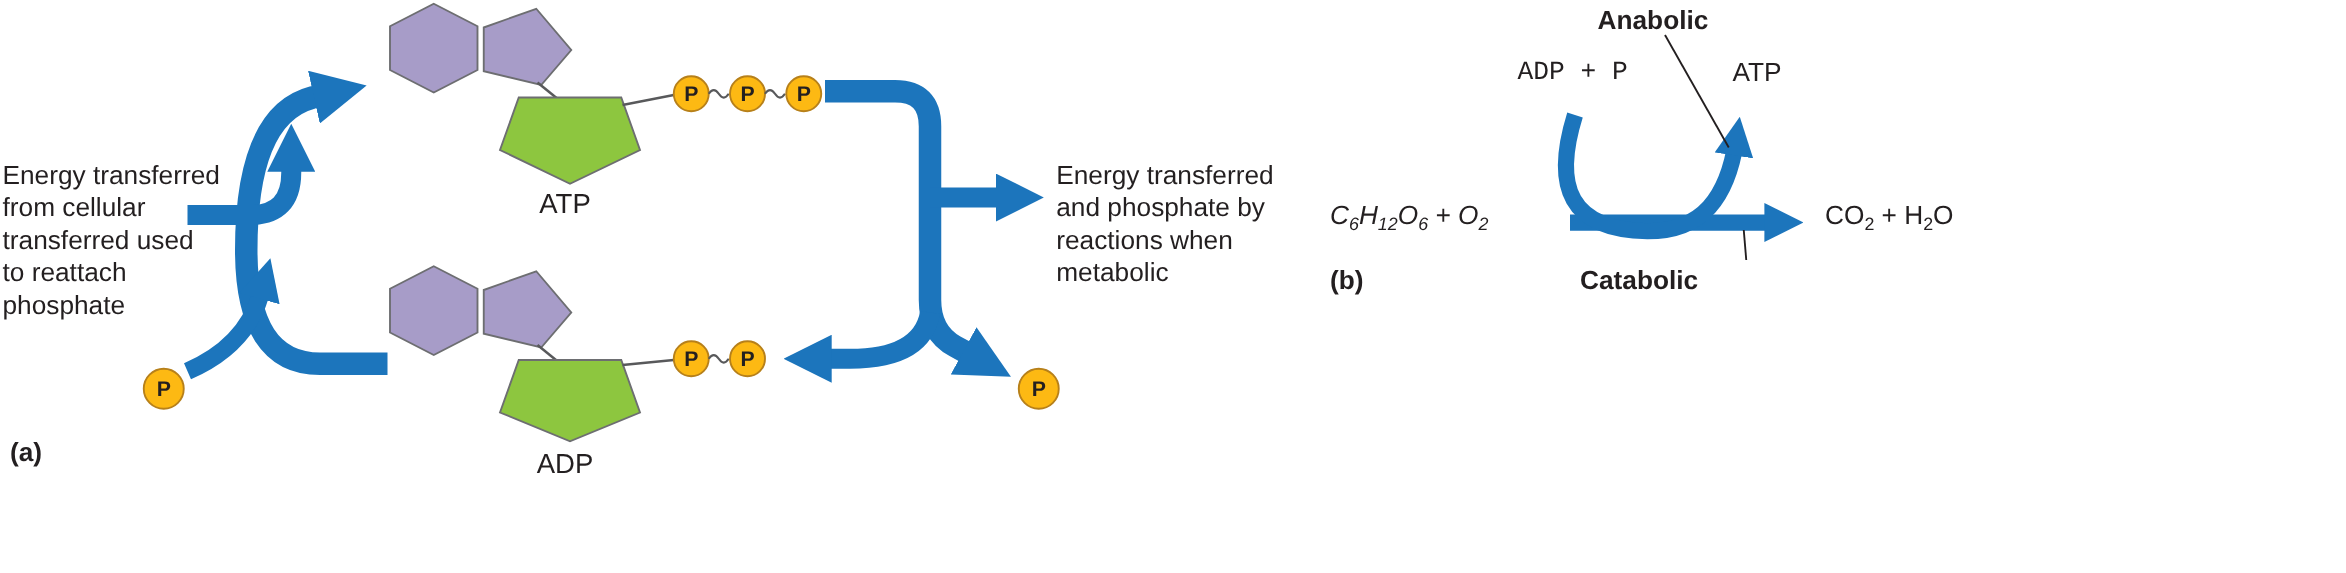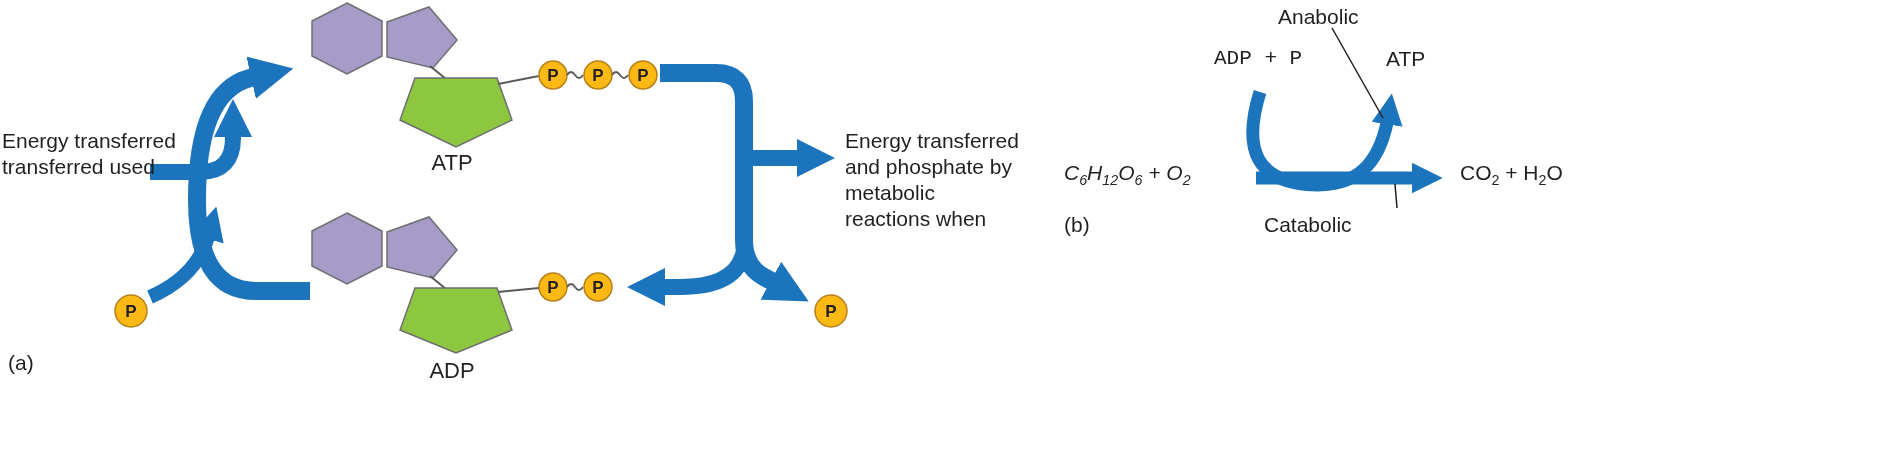--- a/index.html
+++ b/index.html
@@ -1,21 +1,21 @@
 <!DOCTYPE html>
 <html style="--arrow-blue: #1c75bc; --phosphate-fill: #fdb913; --phosphate-stroke: #b7801a; --purple-fill: #a79cc8; --green-fill: #8dc63f; --shape-stroke: #6d6e71; --text: #231f20;"><head>
 <meta charset="utf-8">
 <style>
   * { margin:0; padding:0; box-sizing:border-box; }
   html,body { background:#ffffff; }
   body { font-family:"Liberation Sans","DejaVu Sans",sans-serif; color:var(--text,#231f20); }
   .canvas { position:relative; width:1877px; height:458px; background:#ffffff; overflow:hidden; }
   .layer { position:absolute; left:0; top:0; }
   .txt { position:absolute; font-size:21px; line-height:26px; color:var(--text,#231f20); white-space:nowrap; }
-  .bold { font-weight:normal;text-align:center; }
+  .bold { font-weight:bold;text-align:center; }
   .center { text-align:center; }
   .mol-label { font-size:22px; }
   .sub { font-size:0.68em; position:relative; top:0.32em; }
   .shape-purple { fill:var(--purple-fill,#a79cc8); stroke:var(--shape-stroke,#6d6e71); stroke-width:1.5; }
   .shape-green  { fill:var(--green-fill,#8dc63f);  stroke:var(--shape-stroke,#6d6e71); stroke-width:1.5; }
   .phos  { fill:var(--phosphate-fill,#fdb913); stroke:var(--phosphate-stroke,#b7801a); stroke-width:1.5; }
   .psym  { font-family:"Liberation Sans","DejaVu Sans",sans-serif; font-size:17px; font-weight:bold;
            fill:var(--text,#231f20); text-anchor:middle; }
   .arrow { stroke:var(--arrow-blue,#1c75bc); fill:none; stroke-linecap:butt; }
   .arrowhead { fill:var(--arrow-blue,#1c75bc); }
@@ -73,28 +73,31 @@
     <text class="psym" x="831" y="311" dy="6">P</text>
 
     <path class="arrow" stroke-width="13" marker-end="url(#ah)" d="M1256,178 H1424"></path>
     <path class="arrow" stroke-width="13" marker-end="url(#ah)" d="M1260,92 C1242,150 1256,184 1318,185 C1362,185 1382,158 1389,112"></path>
     <line class="thin-line" x1="1332" y1="28" x2="1383" y2="118"></line>
     <line class="thin-line" x1="1395" y1="184" x2="1397" y2="208"></line>
   </svg>
 
   <div class="txt" style="left:2px; top:128px;">
     <div>Energy transferred</div>
+    <div>from cellular</div>
     <div>transferred used</div>
+    <div>to reattach</div>
+    <div>phosphate</div>
   </div>
 
   <div class="txt" style="left:845px; top:128px;">
     <div>Energy transferred</div>
     <div>and phosphate by</div>
+    <div>reactions when</div>
     <div>metabolic</div>
-    <div>reactions when</div>
   </div>
 
   <div class="txt mol-label center" style="left:420px; top:150px; width:64px;">ATP</div>
   <div class="txt mol-label center" style="left:420px; top:358px; width:64px;text-align:center;">ADP</div>
   <div class="txt bold" style="left:8px; top:350px;">(a)</div>
 
   <div class="txt bold" style="left:1278px; top:4px;">Anabolic</div>
   <div class="txt" style="left:1214px; top:46px;font-family:Liberation Mono, monospace;">ADP + P</div>
   <div class="txt" style="left:1386px; top:46px;">ATP</div>
 

